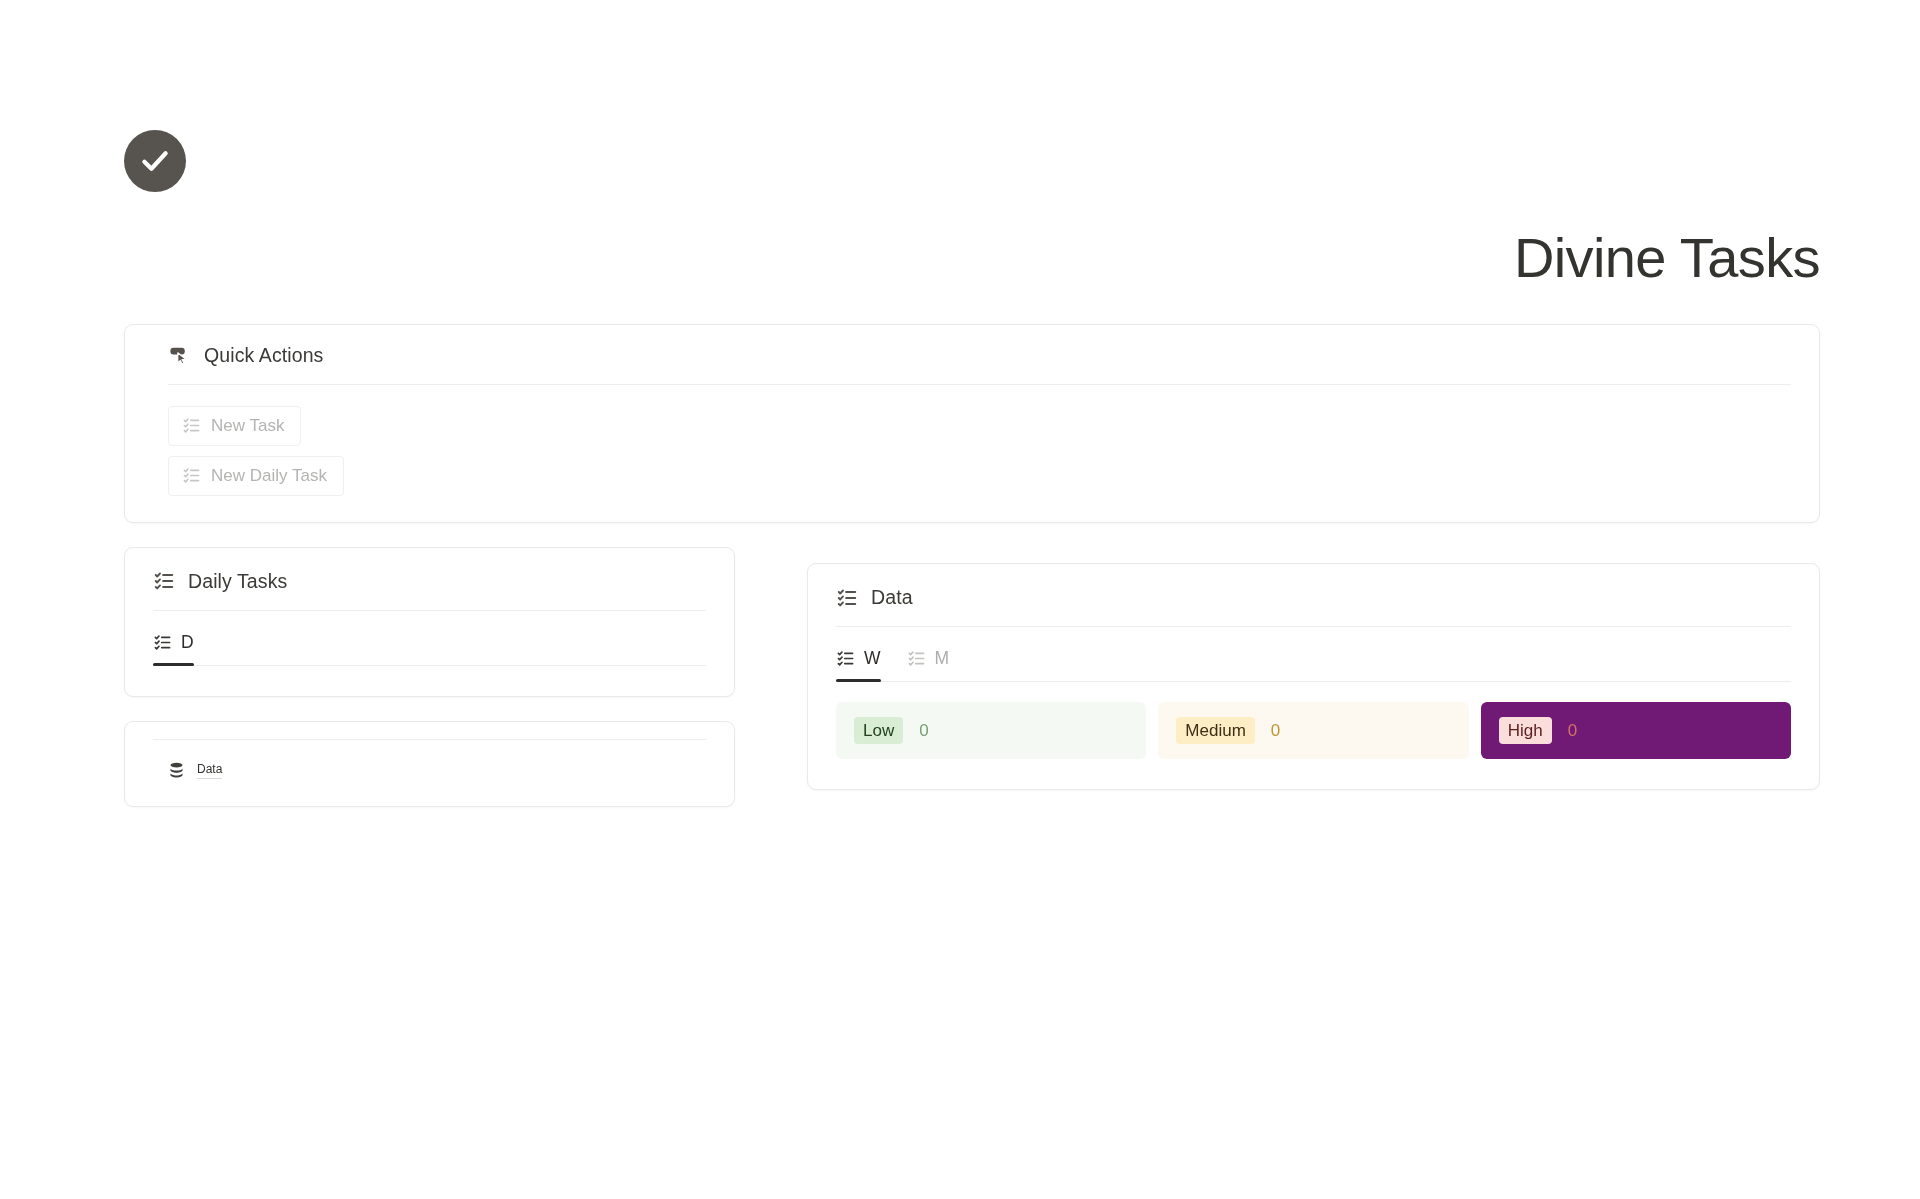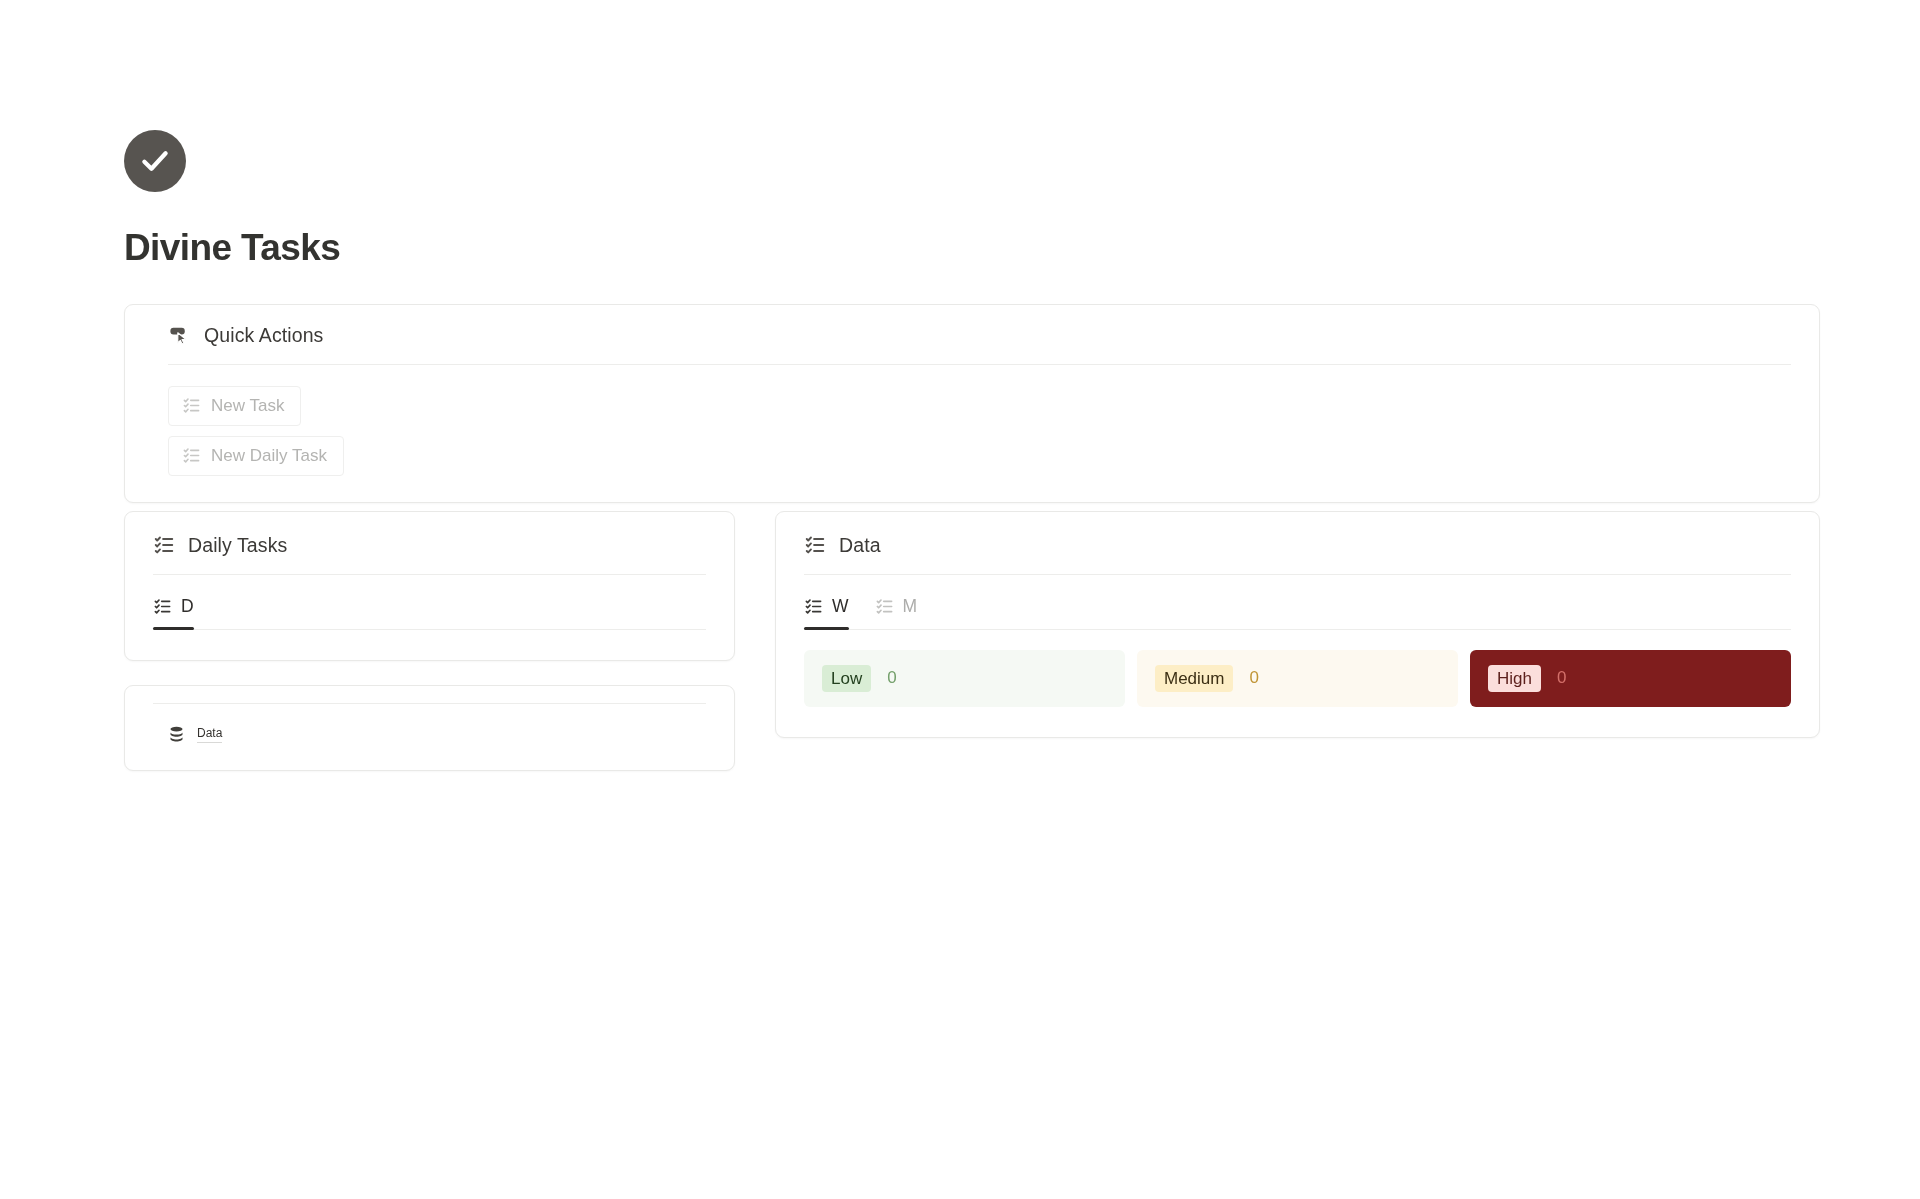--- a/index.html
+++ b/index.html
@@ -36,25 +36,26 @@
     border-radius: 50%;
     background: #575450;
     display: flex;
     align-items: center;
     justify-content: center;
   }
   .app-logo svg { display: block; }
 
   .app-title {
     margin: 37px 0 0 0;
-    font-size: 37px;
-    font-weight: bold;
+    font-size: 56px;
+    font-weight: normal;
     letter-spacing: -0.6px;
     color: #333330;
     line-height: 1.05;
+    text-align: right;
   }
 
   
   .card {
     background: #ffffff;
     border: 1px solid #e9e9e7;
     border-radius: 9px;
     box-shadow: 0 1px 2px rgba(16,16,16,0.035);
   }
 
@@ -96,23 +97,23 @@
     color: #b4b4b2;
     cursor: pointer;
     white-space: nowrap;
   }
   .qa-btn .ico { display: flex; color: #c7c7c5; }
   .qa-btn .ico svg { display: block; }
 
   
   .columns {
     display: flex;
-    align-items: flex-start;
-    gap: 40px;
-    margin-top: 8px;
+    align-items: center;
+    gap: 72px;
+    margin-top: 24px;
   }
   .col-left { width: 611px; flex: 0 0 611px; display: flex; flex-direction: column; gap: 24px; }
   .col-right { flex: 1 1 auto; }
 
   
   .tabs-wrap { position: relative; }
   .tabs-row { display: flex; align-items: flex-end; gap: 26px; }
   .tab {
     display: inline-flex;
     align-items: center;
@@ -183,21 +184,21 @@
   .priority-count { font-size: 17px; }
 
   .prio-low  { background: #f5f9f4; }
   .prio-low .priority-badge { background: #d9edd5; color: #23401f; }
   .prio-low .priority-count { color: #74a06b; }
 
   .prio-med  { background: #fdf9f0; }
   .prio-med .priority-badge { background: #fdeec6; color: #3c2f14; }
   .prio-med .priority-count { color: #c09536; }
 
-  .prio-high { background: #7f1d1d; }
+  .prio-high { background: #701a75; }
   .prio-high .priority-badge { background: #fbdedc; color: #5c1f1c; }
   .prio-high .priority-count { color: #d4706a; }
 
   .tasks-body { padding: 21px 28px 30px 28px; }
 </style>
 </head>
 <body>
 
 <div class="page">
   <div class="content">

